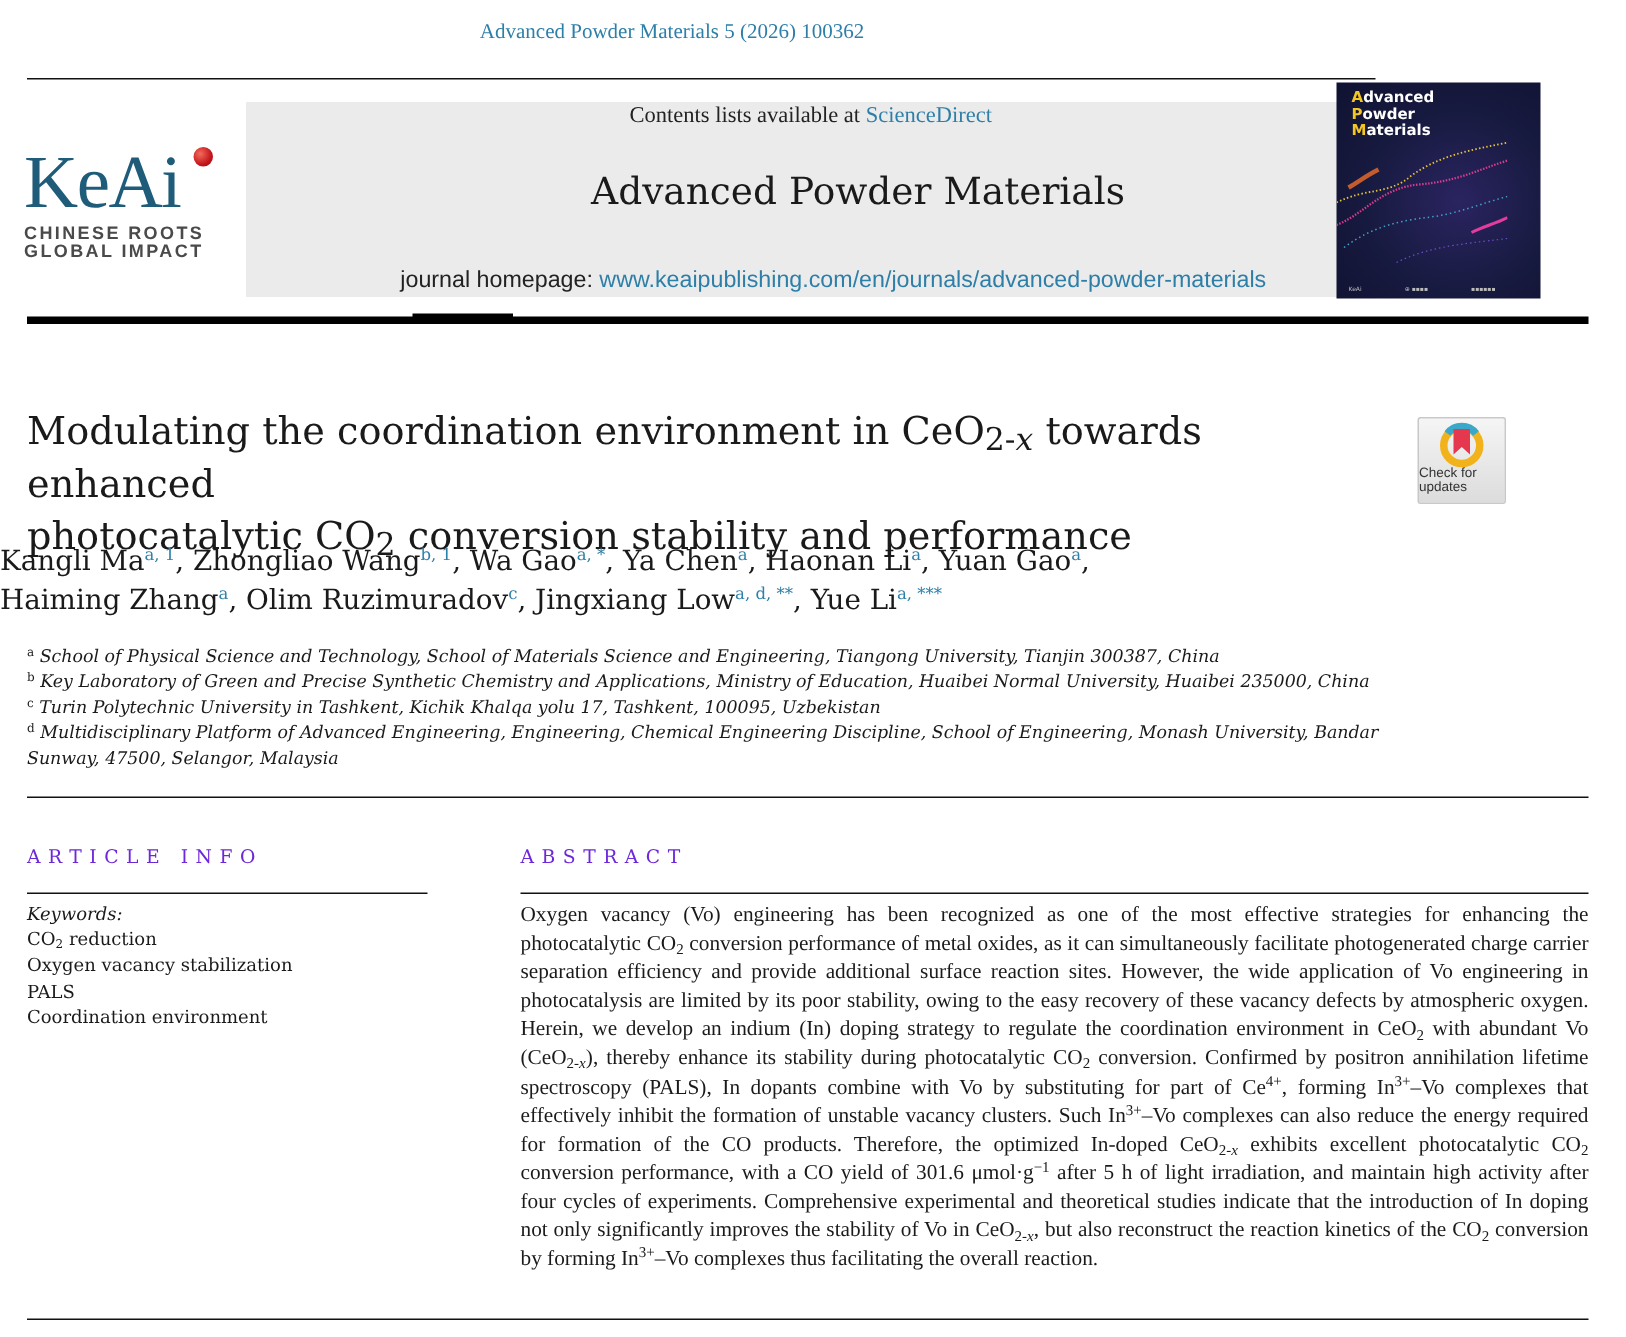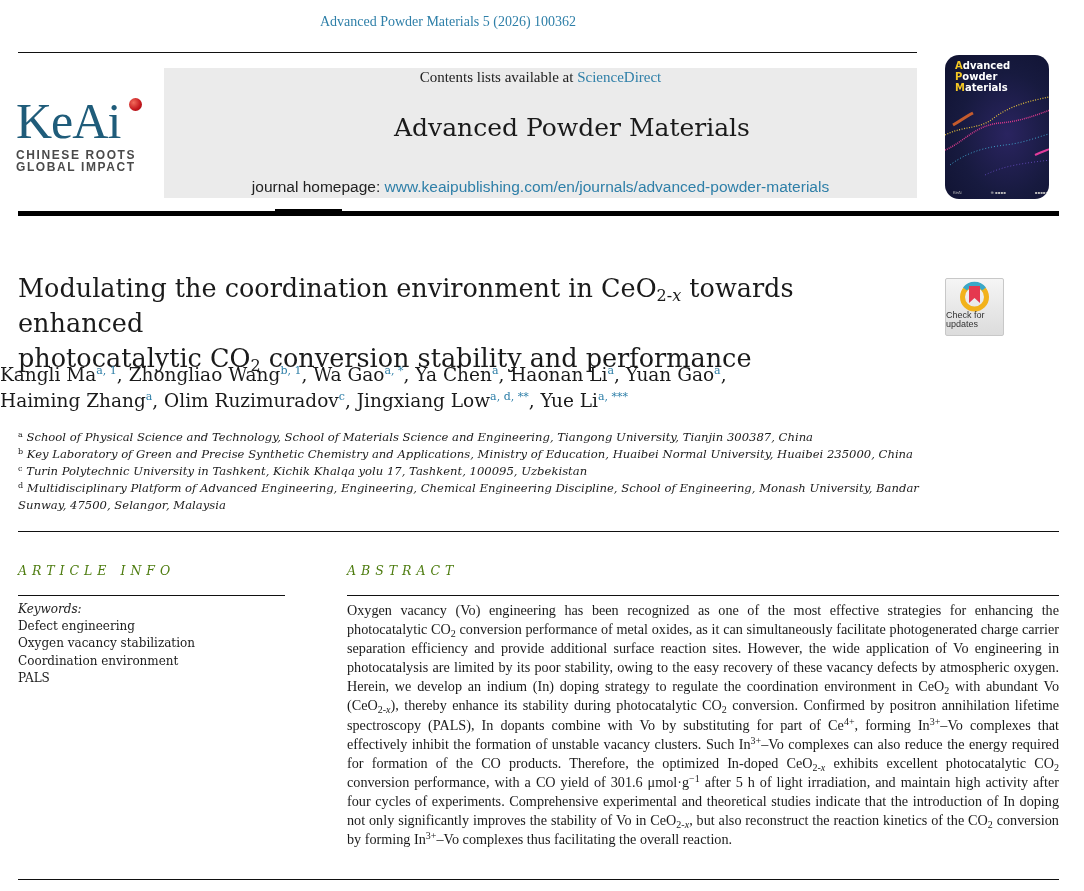--- a/index.html
+++ b/index.html
@@ -8,39 +8,39 @@
   .link { color:#2e7fa8; }
   .running-head { left:0; width:896px; top:14px; text-align:center; font-family:"Liberation Serif", serif; font-size:14px; color:#2e7fa8; }
   .rule-top { left:18px; top:52px; width:899px; height:1px; background:#111; }
   .logo { left:16px; top:98px; width:125px; height:74px; }
   .logo-word { position:absolute; left:0; top:0; font-family:"Liberation Serif", serif; font-size:50px; line-height:46px; color:#1f5c7a; letter-spacing:-1px; }
   .logo-dot { position:absolute; left:113px; top:0px; width:13px; height:13px; border-radius:50%; background:radial-gradient(circle at 35% 35%, #f26b5b, #c4161c 60%, #8f0d10); }
   .logo-tag { position:absolute; left:0; font-family:Liberation Sans, sans-serif; font-size:12px; font-weight:bold; letter-spacing:1.6px; color:#4a4a4a; }
   .banner { left:164px; top:68px; width:753px; height:130px; background:#ebebeb; }
   .contents-line { left:164px; width:753px; top:69px; text-align:center; font-family:"Liberation Serif", serif; font-size:15px; color:#222; }
   .journal-title { left:164px; width:816px; top:113px; text-align:center; font-family:"DejaVu Serif", serif; font-size:25px; color:#1a1a1a; }
-  .homepage-line { left:164px; width:753px; top:178px; text-align:center; font-family:"Liberation Sans", sans-serif; font-size:15.5px; color:#222; }
-  .cover { left:945px; top:55px; width:104px; height:144px; background:radial-gradient(ellipse at 60% 55%, #2a2460 0%, #171a3f 55%, #0f1230 100%); overflow:hidden;border-radius:14px; }
+  .homepage-line { left:164px; width:753px; top:178px; text-align:center; font-family:"Liberation Sans", sans-serif; font-size:15.5px; color:#222;padding-left:15px; }
+  .cover { left:891px; top:55px; width:136px; height:144px; background:radial-gradient(ellipse at 60% 55%, #2a2460 0%, #171a3f 55%, #0f1230 100%); overflow:hidden; }
   .cover-title { position:absolute; left:10px; top:5px; font-family:"DejaVu Sans", sans-serif; font-weight:bold; font-size:10px; line-height:11px; color:#fff; }
   .cover-title b { color:#f3c623; }
   .cover-wave { position:absolute; left:0; top:0; }
   .cover-foot { position:absolute; left:8px; bottom:4px; width:98px; display:flex; justify-content:space-between; font-family:"DejaVu Sans", sans-serif; font-size:4px; color:#bbb; }
   .thick-rule { left:18px; top:211px; width:1041px; height:5px; background:#000; }
   .thick-tab { left:275px; top:209px; width:67px; height:3px; background:#000; }
   .title { left:18px; top:271px; width:900px; font-family:"DejaVu Serif", serif; font-size:25.5px; line-height:35px; color:#1a1a1a; }
-  .title sub { font-size:16px; vertical-align:-4px; line-height:0; }
+  .title sub { font-size:21px; vertical-align:-4px; line-height:0; }
   .title i { font-style:italic; }
   .crossmark { left:945px; top:278px; width:57px; height:56px; background:linear-gradient(#f5f5f5,#dcdcdc); border:1px solid #c8c8c8; border-radius:2px; }
   .crossmark-text { position:absolute; left:0; top:32px; width:57px; text-align:left; font-family:"Liberation Sans", sans-serif; font-size:9px; line-height:9px; color:#333; }
   .authors { left:0; top:362px; width:1000px; font-family:"DejaVu Serif", serif; font-size:18.5px; line-height:26px; color:#1a1a1a; }
   .authors sup { font-size:11px; color:#2e7fa8; vertical-align:7px; line-height:0; }
   .affils { left:18px; top:429px; width:930px; font-family:"DejaVu Serif", serif; font-style:italic; font-size:11.6px; line-height:17px; color:#1a1a1a; }
   .affils sup { font-style:normal; font-size:8px; vertical-align:4px; line-height:0; }
   .rule-mid { left:18px; top:531px; width:1041px; height:1px; background:#111; }
-  .section-head { font-family:"DejaVu Serif", serif; font-size:12.5px; letter-spacing:5px; color:#4d7c0f;font-style:italic; }
+  .section-head { font-family:"DejaVu Serif", serif; font-size:12.5px; letter-spacing:5px; color:#6d28d9; }
   .ai-head { left:18px; top:563px; }
   .ab-head { left:347px; top:563px; }
   .rule-ai { left:18px; top:595px; width:267px; height:1px; background:#111; }
   .rule-ab { left:347px; top:595px; width:712px; height:1px; background:#111; }
   .keywords { left:18px; top:601px; width:280px; font-family:"DejaVu Serif", serif; font-size:12px; line-height:17.2px; color:#1a1a1a; }
   .keywords .kw-label { font-style:italic; }
   .keywords sub { font-size:8px; vertical-align:-2px; line-height:0; }
   .abstract { left:347px; top:601px; width:712px; font-family:"Liberation Serif", serif; font-size:14.2px; line-height:19.1px; text-align:justify; color:#1a1a1a; }
   .abstract sub { font-size:10px; vertical-align:-3px; line-height:0; }
   .abstract sup { font-size:10px; vertical-align:5px; line-height:0; }
@@ -121,23 +121,23 @@
   <div><sup>c</sup> <span>Turin Polytechnic University in Tashkent, Kichik Khalqa yolu 17, Tashkent, 100095, Uzbekistan</span></div>
   <div><sup>d</sup> <span>Multidisciplinary Platform of Advanced Engineering, Engineering, Chemical Engineering Discipline, School of Engineering, Monash University, Bandar Sunway, 47500, Selangor, Malaysia</span></div>
 </div>
 
 <div class="abs rule-mid"></div>
 
 <div class="abs section-head ai-head">ARTICLE INFO</div>
 <div class="abs rule-ai"></div>
 <div class="abs keywords">
   <div class="kw-label">Keywords:</div>
-  <div>Defect engineering</div>
+  <div><span>CO</span><sub>2</sub><span> reduction</span></div>
   <div>Oxygen vacancy stabilization</div>
+  <div>PALS</div>
   <div>Coordination environment</div>
-  <div>PALS</div>
 </div>
 
 <div class="abs section-head ab-head">ABSTRACT</div>
 <div class="abs rule-ab"></div>
 <div class="abs abstract"><span>Oxygen vacancy (Vo) engineering has been recognized as one of the most effective strategies for enhancing the photocatalytic CO</span><sub>2</sub><span> conversion performance of metal oxides, as it can simultaneously facilitate photogenerated charge carrier separation efficiency and provide additional surface reaction sites. However, the wide application of Vo engineering in photocatalysis are limited by its poor stability, owing to the easy recovery of these vacancy defects by atmospheric oxygen. Herein, we develop an indium (In) doping strategy to regulate the coordination environment in CeO</span><sub>2</sub><span> with abundant Vo (CeO</span><sub><span>2-</span><i>x</i></sub><span>), thereby enhance its stability during photocatalytic CO</span><sub>2</sub><span> conversion. Confirmed by positron annihilation lifetime spectroscopy (PALS), In dopants combine with Vo by substituting for part of Ce</span><sup>4+</sup><span>, forming In</span><sup>3+</sup><span>–Vo complexes that effectively inhibit the formation of unstable vacancy clusters. Such In</span><sup>3+</sup><span>–Vo complexes can also reduce the energy required for formation of the CO products. Therefore, the optimized In-doped CeO</span><sub><span>2-</span><i>x</i></sub><span> exhibits excellent photocatalytic CO</span><sub>2</sub><span> conversion performance, with a CO yield of 301.6 μmol·g</span><sup>−1</sup><span> after 5 h of light irradiation, and maintain high activity after four cycles of experiments. Comprehensive experimental and theoretical studies indicate that the introduction of In doping not only significantly improves the stability of Vo in CeO</span><sub><span>2-</span><i>x</i></sub><span>, but also reconstruct the reaction kinetics of the CO</span><sub>2</sub><span> conversion by forming In</span><sup>3+</sup><span>–Vo complexes thus facilitating the overall reaction.</span></div>
 
 <div class="abs rule-bottom"></div>
 
 </body></html>

